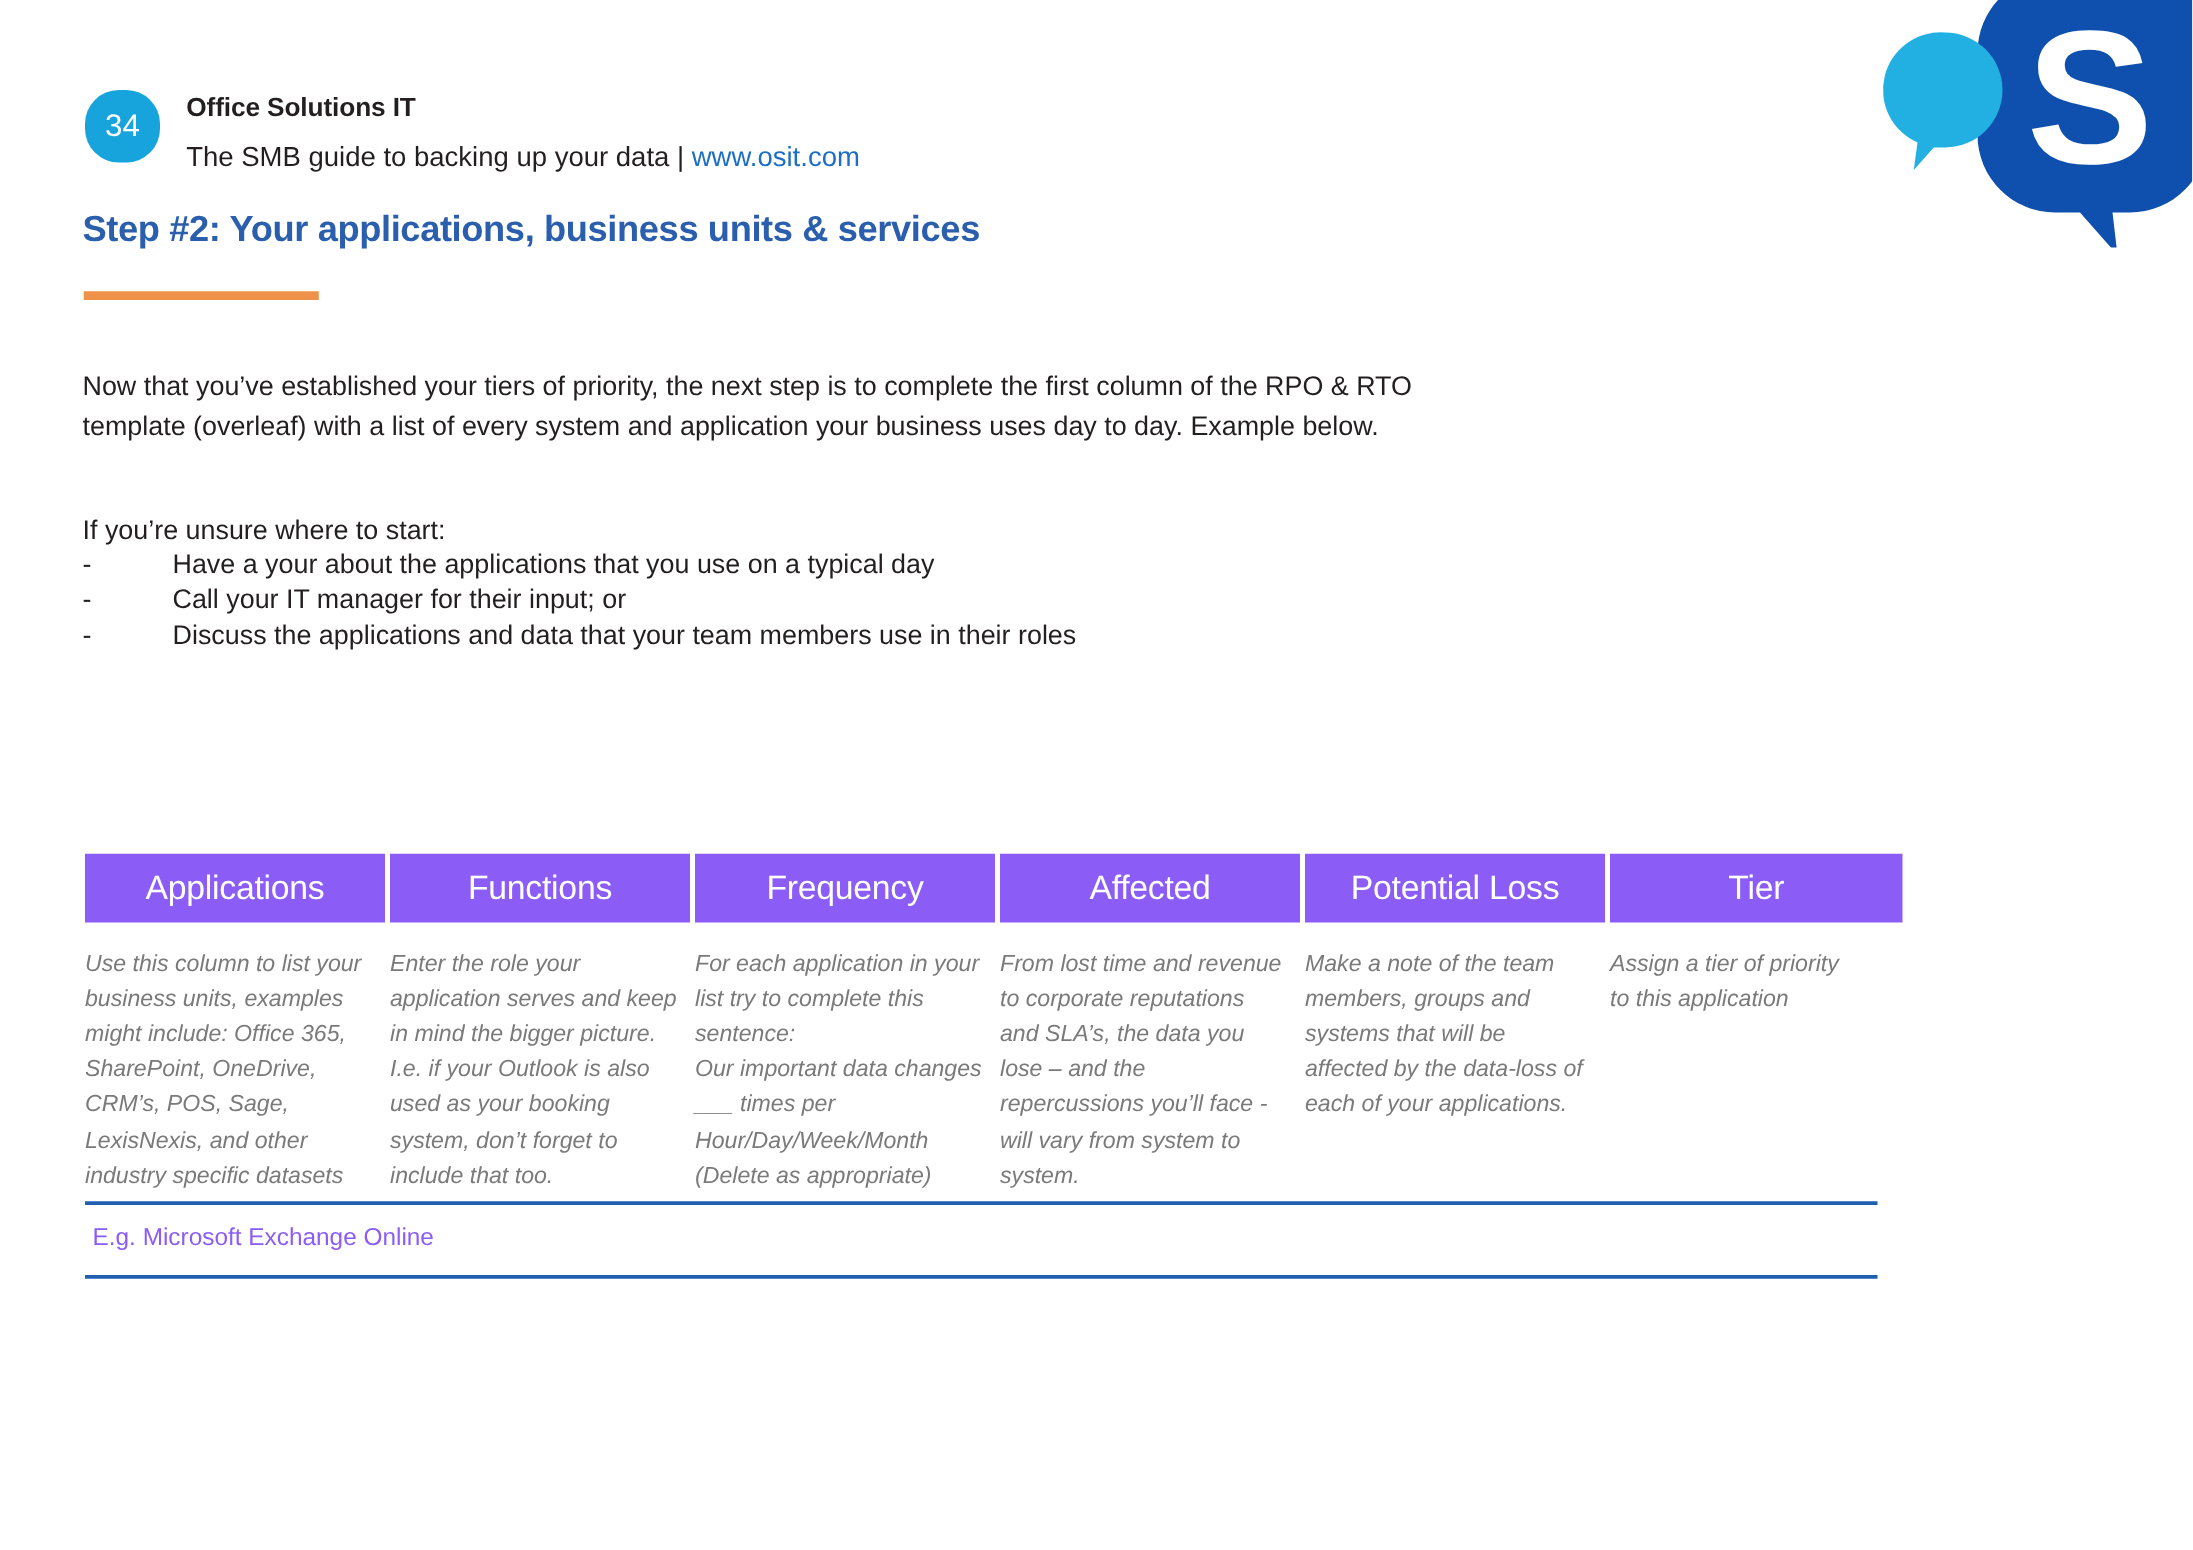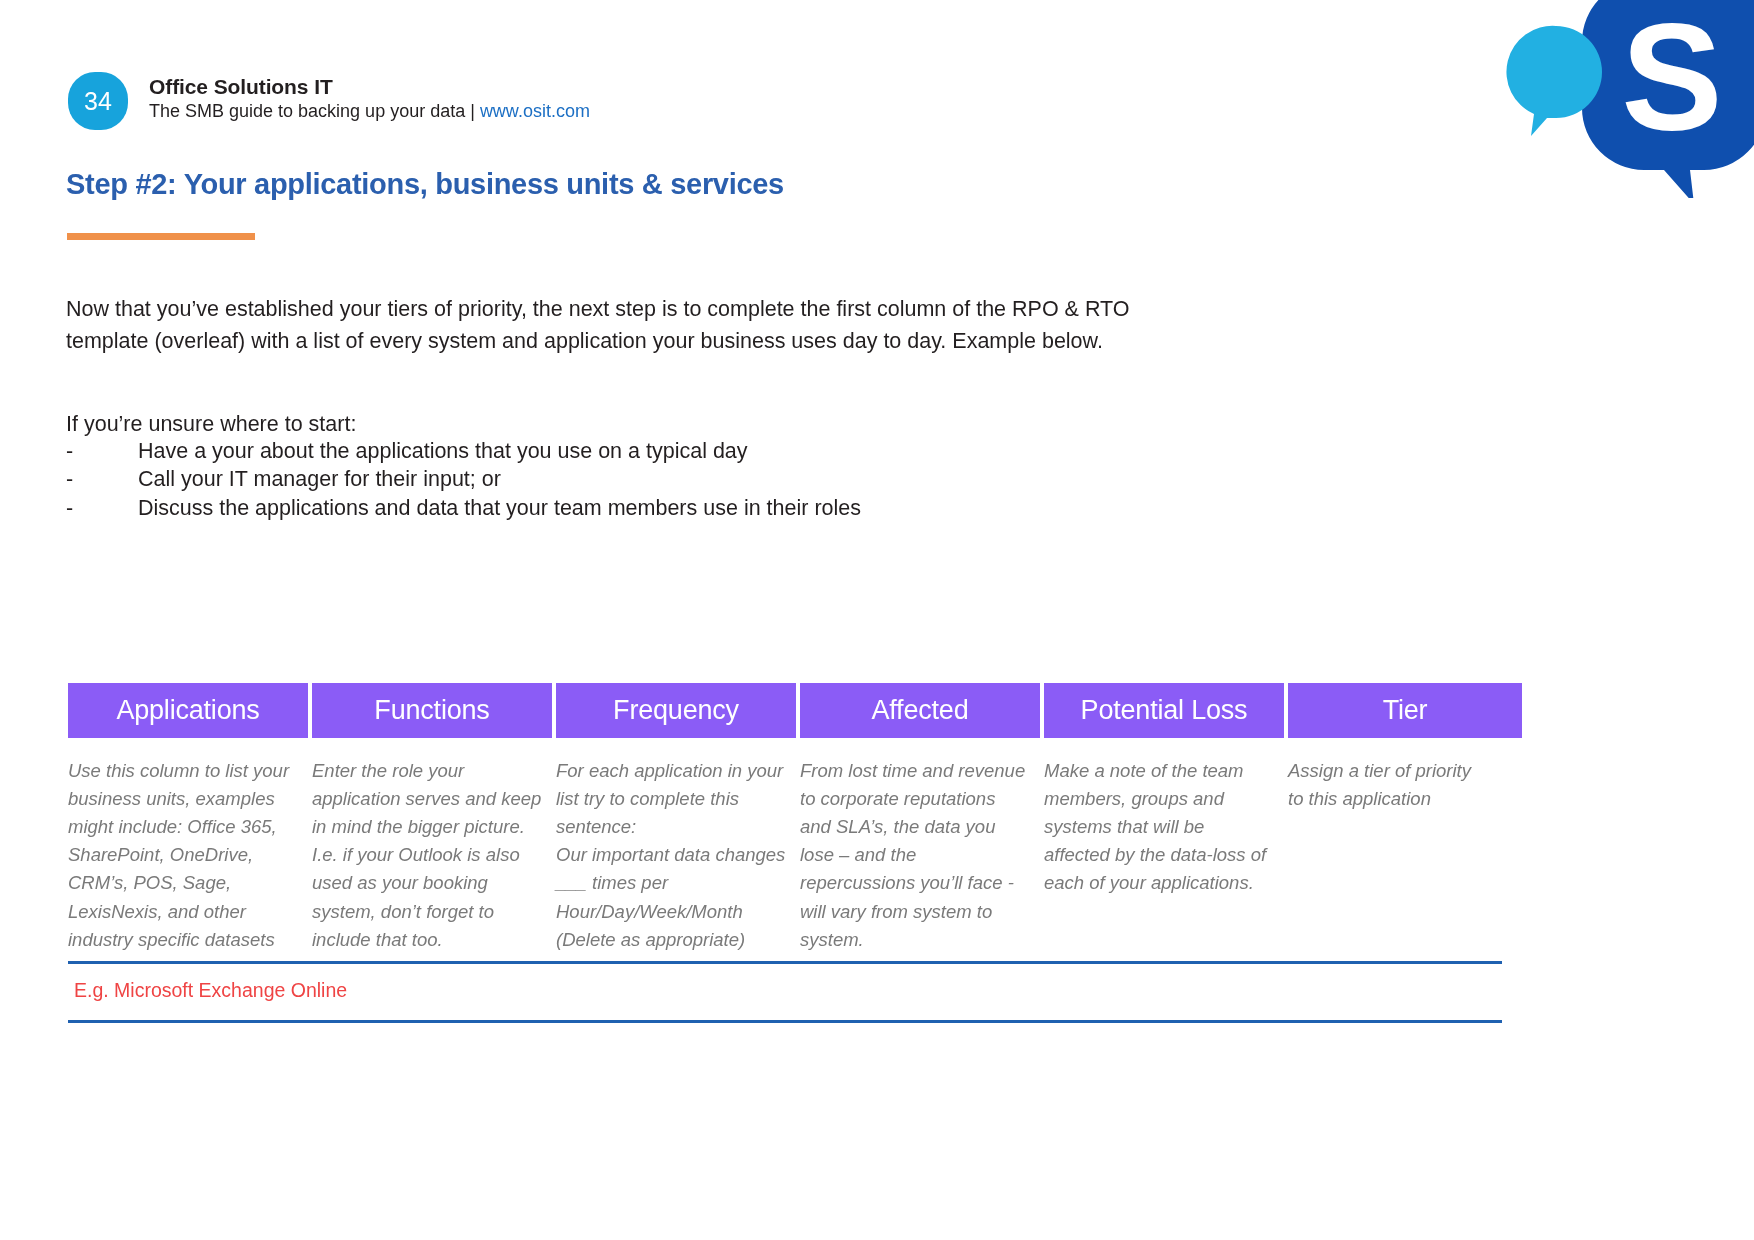--- a/index.html
+++ b/index.html
@@ -48,24 +48,24 @@
     padding-top: 3px;
   }
   .brand-name {
     font-size: 21px;
     font-weight: bold;
     color: #231f20;
     line-height: 1.18;
     letter-spacing: -0.1px;
   }
   .brand-sub {
-    font-size: 18px;
+    font-size: 22px;
     color: #231f20;
     line-height: 1.3;
-    margin-top: 0;
+    margin-top: 12px;
     white-space: nowrap;
   }
   .brand-sub .url {
     color: #1c6fc4;
   }
 
   
   .logo {
     position: absolute;
     right: 0px;
@@ -170,21 +170,21 @@
   }
 
   .rule-blue {
     height: 3px;
     background: #1f61b0;
     width: 1434px;
   }
   .rule-top { margin-top: 7px; }
   .example-row {
     font-size: 19.5px;
-    color: #ef4444;
+    color: #8b5cf6;
     line-height: 1.42;
     padding: 13px 0 16px 6px;
   }
   .example-row p { margin: 0; }
 </style>
 </head>
 <body>
 
 <div class="page">
 

